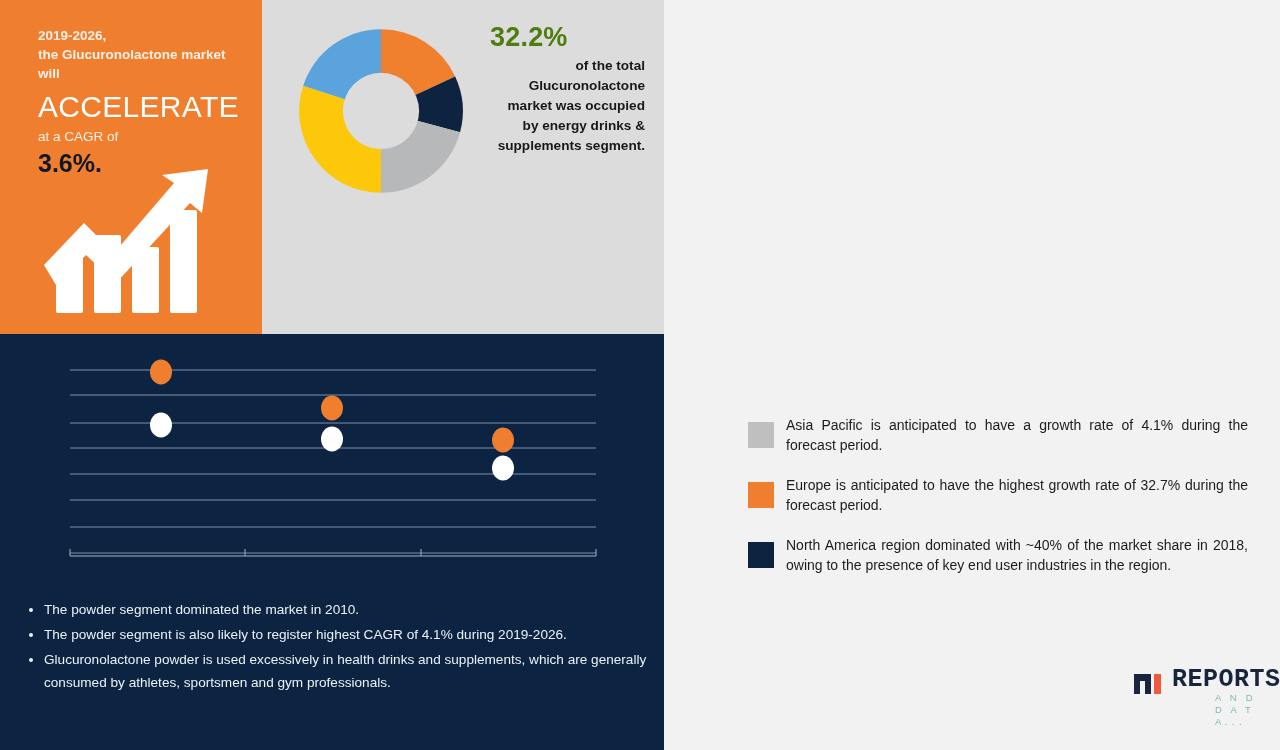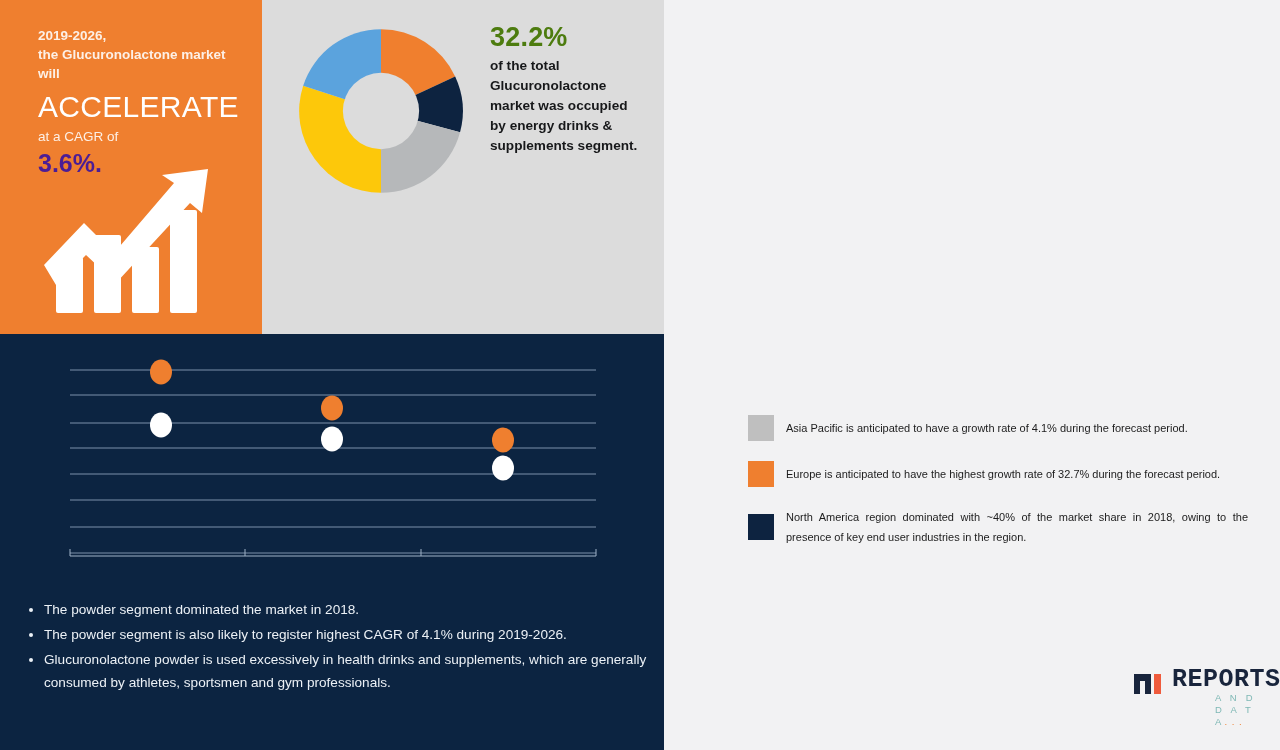--- a/index.html
+++ b/index.html
@@ -17,32 +17,32 @@
     position:absolute;left:0;top:0;width:262px;height:334px;
     background:#ef7f2f;color:#ffffff;box-sizing:border-box;
     padding:26px 20px 0 38px;
   }
   .po-line{font-size:13.5px;line-height:19px;font-weight:700;color:#fdf0e6;}
   .po-accelerate{
     font-size:30px;font-weight:400;letter-spacing:.3px;line-height:36px;
     margin-top:6px;color:#ffffff;
   }
   .po-cagr{font-size:13.5px;line-height:20px;color:#fdf0e6;margin-top:2px;}
-  .po-pct{font-size:25px;font-weight:700;line-height:30px;color:#4c1d95;margin-top:1px;}
+  .po-pct{font-size:25px;font-weight:700;line-height:30px;color:#0f172a;margin-top:1px;}
   .po-graphic{position:absolute;left:42px;top:165px;width:200px;height:150px;}
 
   
   .panel-gray{
     position:absolute;left:262px;top:0;width:402px;height:334px;
     background:#dcdcdc;box-sizing:border-box;
   }
   .donut-wrap{position:absolute;left:26px;top:18px;width:186px;height:186px;}
   .stat-col{position:absolute;left:228px;top:22px;width:155px;}
   .stat-pct{font-size:27px;font-weight:700;color:#4d7c0f;line-height:30px;letter-spacing:.2px;}
-  .stat-text{font-size:13.6px;font-weight:700;color:#17181a;line-height:20px;margin-top:4px;}
+  .stat-text{font-size:13.6px;font-weight:700;color:#17181a;line-height:20px;margin-top:4px;text-align:right;}
   .gray-para{
     position:absolute;left:28px;top:218px;width:344px;
     font-size:13.4px;font-weight:700;color:#17181a;line-height:20.5px;
     text-align:justify;
   }
 
   
   .panel-navy{
     position:absolute;left:0;top:334px;width:664px;height:416px;
     background:#0c2441;color:#ffffff;box-sizing:border-box;
@@ -54,21 +54,21 @@
   }
   .bullets ul{margin:0;padding-left:22px;}
 
   
   .barchart-area{position:absolute;left:664px;top:0;width:616px;height:400px;background:#f2f2f3;}
 
   
   .callouts{position:absolute;left:748px;top:415px;width:500px;}
   .co-row{display:flex;align-items:center;margin-bottom:20px;}
   .co-sw{width:26px;height:26px;flex:none;margin-right:12px;}
-  .co-txt{font-size:11px;line-height:20px;color:#1c1c1c;text-align:justify;}
+  .co-txt{font-size:14px;line-height:20px;color:#1c1c1c;text-align:justify;}
 
   
   .logo{position:absolute;left:1134px;top:668px;width:132px;height:44px;}
   .logo-mark{position:absolute;left:0;top:4px;width:34px;height:24px;}
   .logo-reports{
     position:absolute;left:38px;top:0px;font-size:25px;font-weight:700;
     color:#19253c;letter-spacing:.5px;line-height:24px;font-family:Liberation Mono, monospace;
   }
   .logo-and{
     position:absolute;left:42px;top:24px;font-size:9.5px;letter-spacing:3.2px;
@@ -152,21 +152,21 @@
       <ellipse cx="161" cy="38" rx="11" ry="12.5" fill="#ef7f2f"></ellipse>
       <ellipse cx="161" cy="91" rx="11" ry="12.5" fill="#ffffff"></ellipse>
       <ellipse cx="332" cy="74" rx="11" ry="12.5" fill="#ef7f2f"></ellipse>
       <ellipse cx="332" cy="105" rx="11" ry="12.5" fill="#ffffff"></ellipse>
       <ellipse cx="503" cy="106" rx="11" ry="12.5" fill="#ef7f2f"></ellipse>
       <ellipse cx="503" cy="134" rx="11" ry="12.5" fill="#ffffff"></ellipse>
     </svg>
 
     <div class="bullets">
       <ul>
-        <li>The powder segment dominated the market in 2018.</li>
+        <li>The powder segment dominated the market in 2010.</li>
         <li>The powder segment  is also likely to register highest CAGR of 4.1% during 2019-2026.</li>
         <li>Glucuronolactone powder is used excessively in health drinks and supplements, which are generally consumed by athletes, sportsmen and gym professionals.</li>
       </ul>
     </div>
   </div>
 
   <div class="barchart-area">
 
     
 

